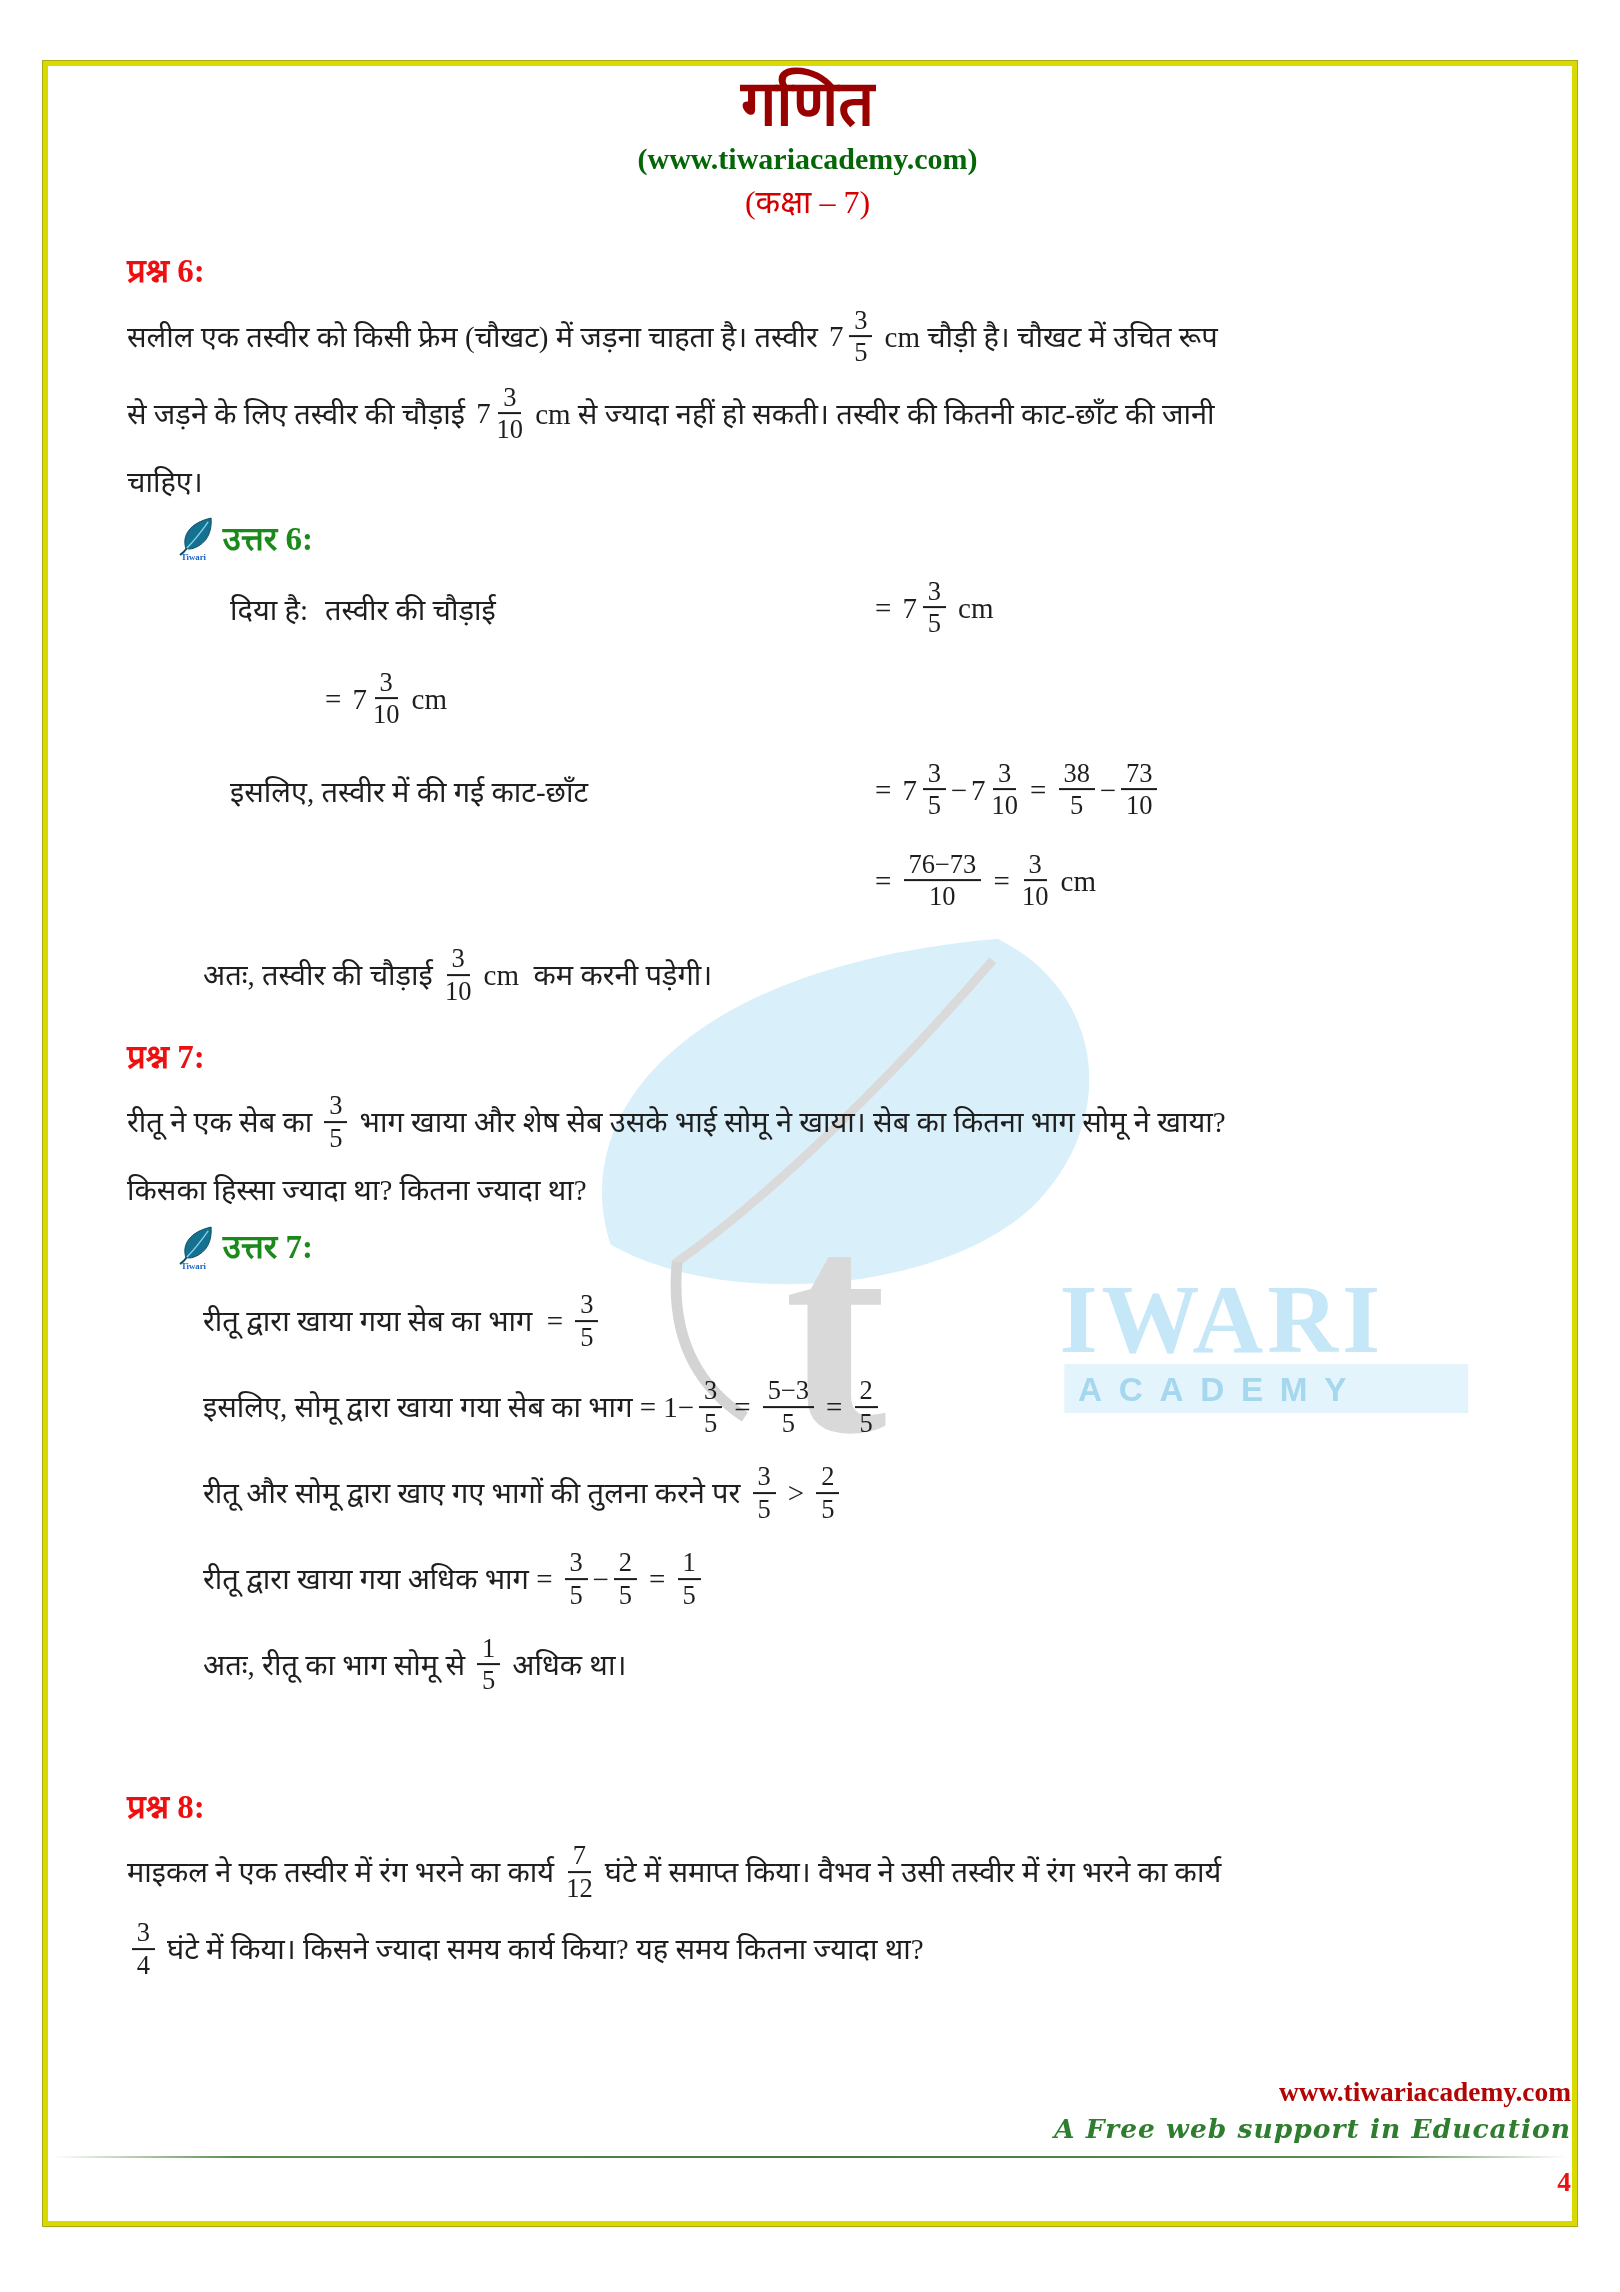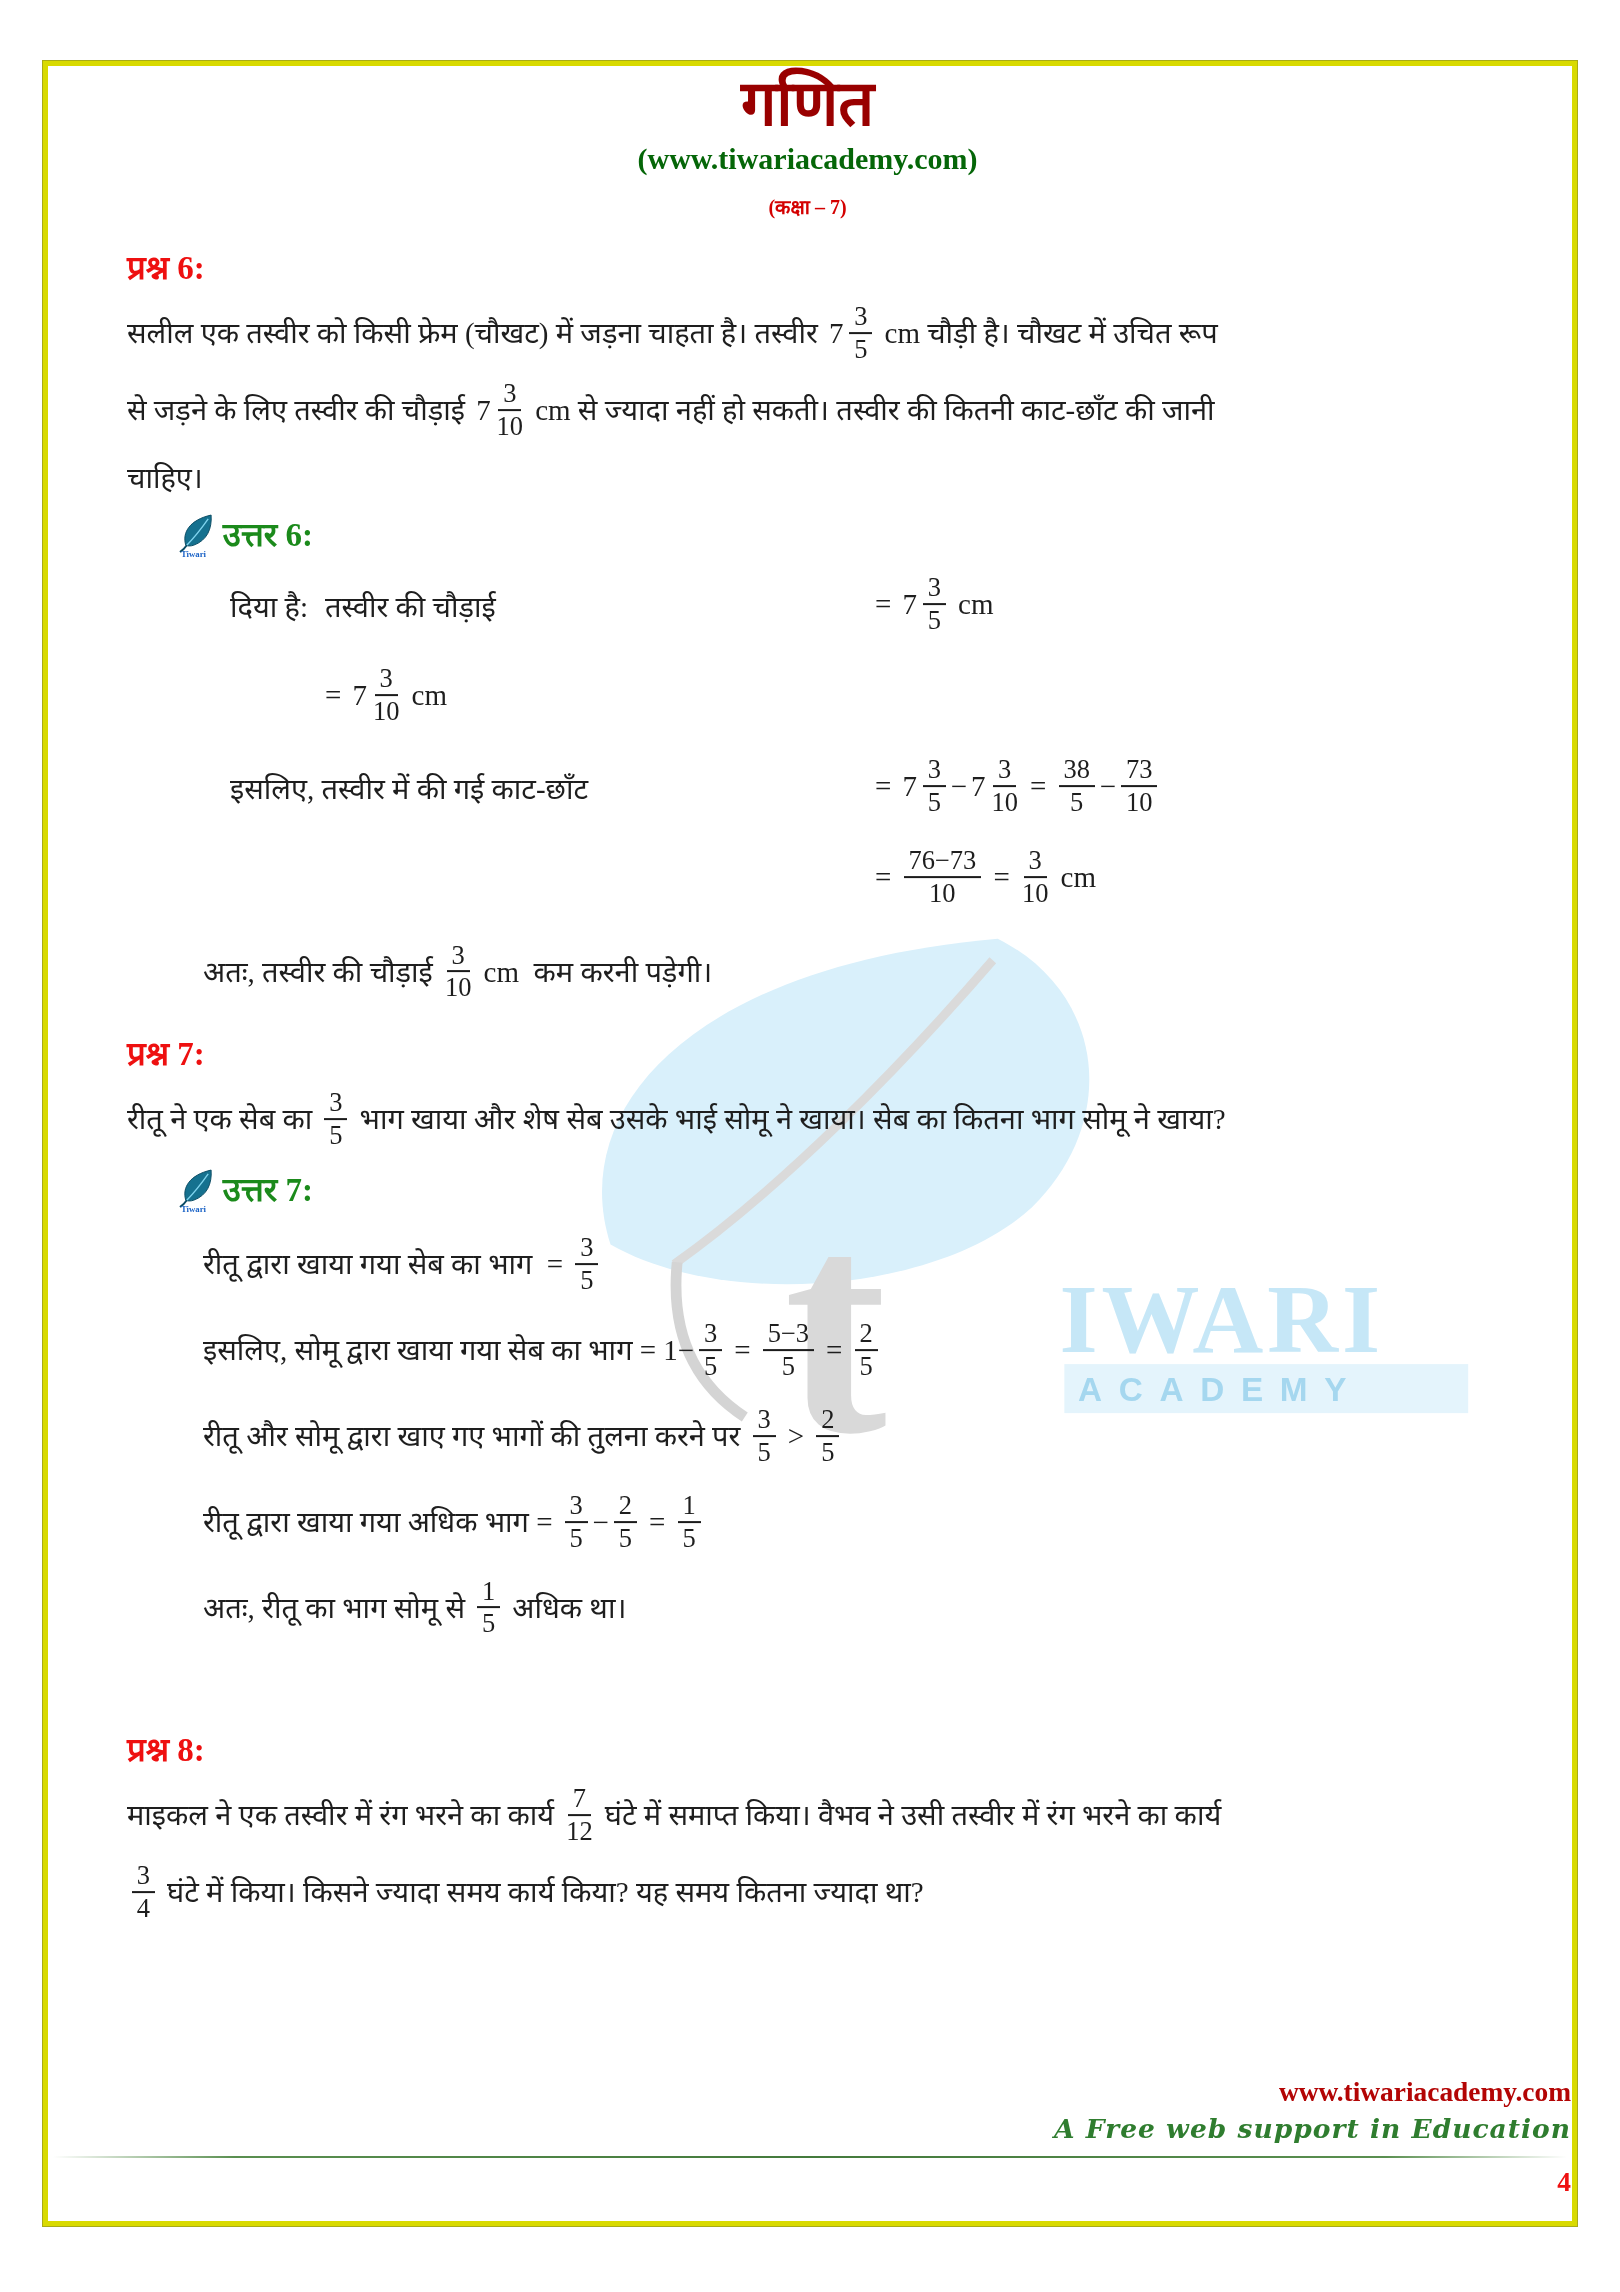--- a/index.html
+++ b/index.html
@@ -17,21 +17,21 @@
     z-index:1;pointer-events:none;
   }
   
   .watermark{position:absolute;left:537px;top:921px;z-index:0;}
   
   .content{position:absolute;left:127px;right:132px;top:71px;z-index:2;}
   .hdr{text-align:center;}
   .title{font-size:63px;line-height:1.05;font-weight:bold;color:var(--title-red,#990000);}
   .site{font-size:30px;font-weight:bold;color:var(--site-green,#056608);margin-top:2px;}
   .chapter{font-size:34px;font-weight:bold;color:var(--chapter-blue,#1414cf);margin-top:2px;}
-  .klass{font-size:20px;font-weight:bold;color:var(--class-red,#d40000);margin-top:14px;}
+  .klass{font-size:32px;font-weight:normal;color:var(--class-red,#d40000);margin-top:1px;}
 
   .q-heading{font-size:33px;font-weight:bold;color:var(--question-red,#ee0f0f);margin:25.5px 0 5.9px;}
   .q-heading.q8{margin-top:86px;}
   .a-heading{display:flex;align-items:center;gap:7.8px;font-size:33px;font-weight:bold;
     color:var(--answer-green,#1b8a1b);margin:5.9px 0 3.9px 51px;}
   .a-heading .logo{display:inline-flex;}
 
   .rich-line{margin:13.7px 0;}
   .q-line{margin:14.7px 0;}
   .ans-line{margin:23.5px 0 23.5px 76px;}
@@ -162,20 +162,21 @@
           <span class="num">3</span>
           <span class="den">10</span>
         </span><span> cm&nbsp; कम करनी पड़ेगी।</span></div>
 
     <div class="q-heading">प्रश्न 7:</div>
     <div id="q7-lines">
         <div class="rich-line q-line"><span>रीतू ने एक सेब का </span><span class="frac">
             <span class="num">3</span>
             <span class="den">5</span>
           </span><span> भाग खाया और शेष सेब उसके भाई सोमू ने खाया। सेब का कितना भाग सोमू ने खाया?</span></div>
+        <div class="rich-line q-line"><span>किसका हिस्सा ज्यादा था? कितना ज्यादा था?</span></div>
       </div>
 
     <div class="a-heading">
       <span class="logo">
         <svg width="37" height="45" viewBox="0 0 38 46" style="font-size:34px">
           <path d="M8 33 C 4 20 12 7 34 2 C 35 16 30 28 16 33 C 13 34 10 34 8 33 Z" fill="#15718f" stroke="#0b4b63" stroke-width="1"></path>
           <path d="M9 33 C 16 26 24 16 31 6" stroke="#7fd4ee" stroke-width="1.4" fill="none"></path>
           <path d="M9 33 C 7 36 5 38 2 40" stroke="#0b4b63" stroke-width="2" fill="none"></path>
           <text x="3" y="45" font-size="9" font-weight="bold" fill="#1a62c6">Tiwari</text>
         </svg>

